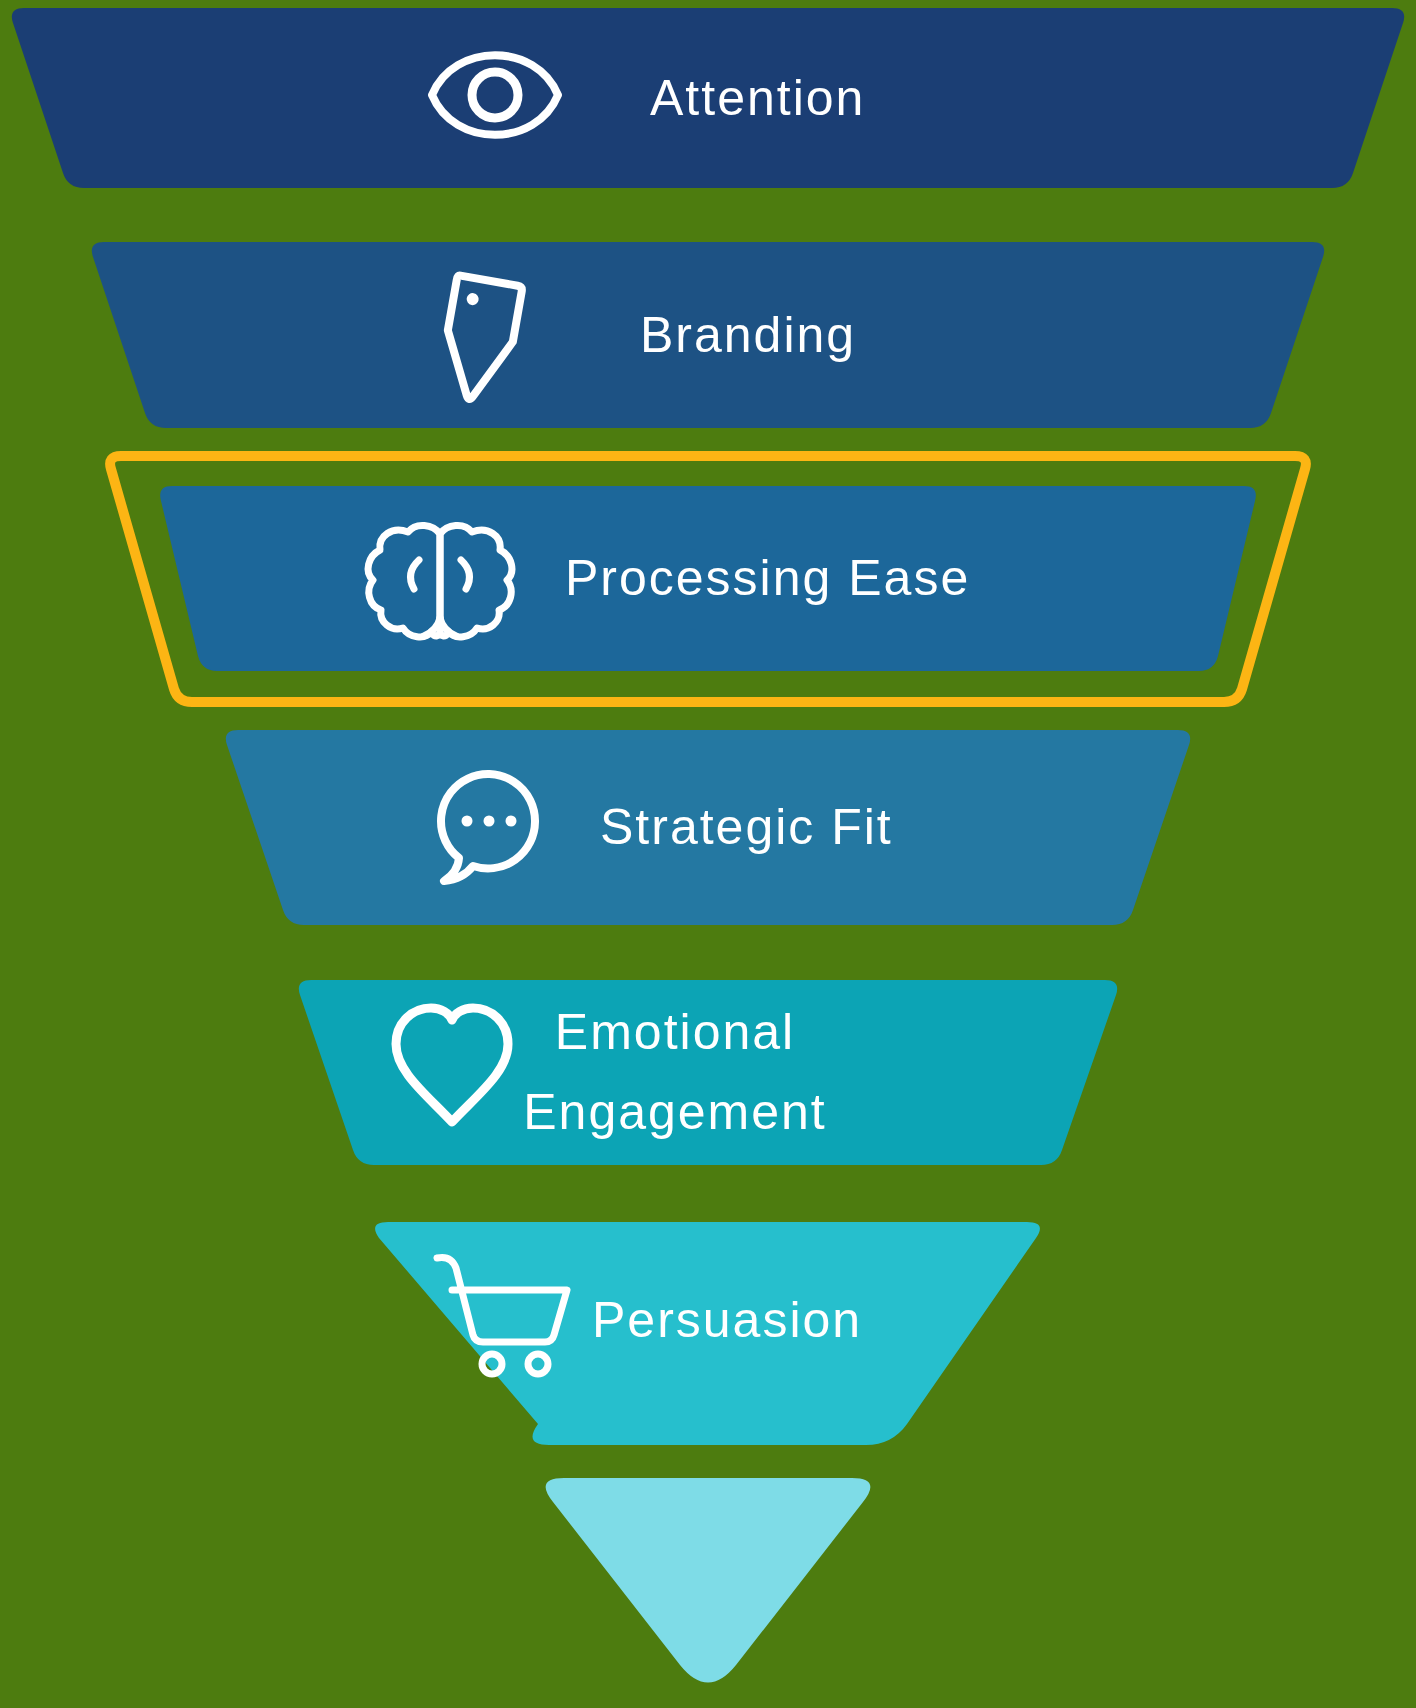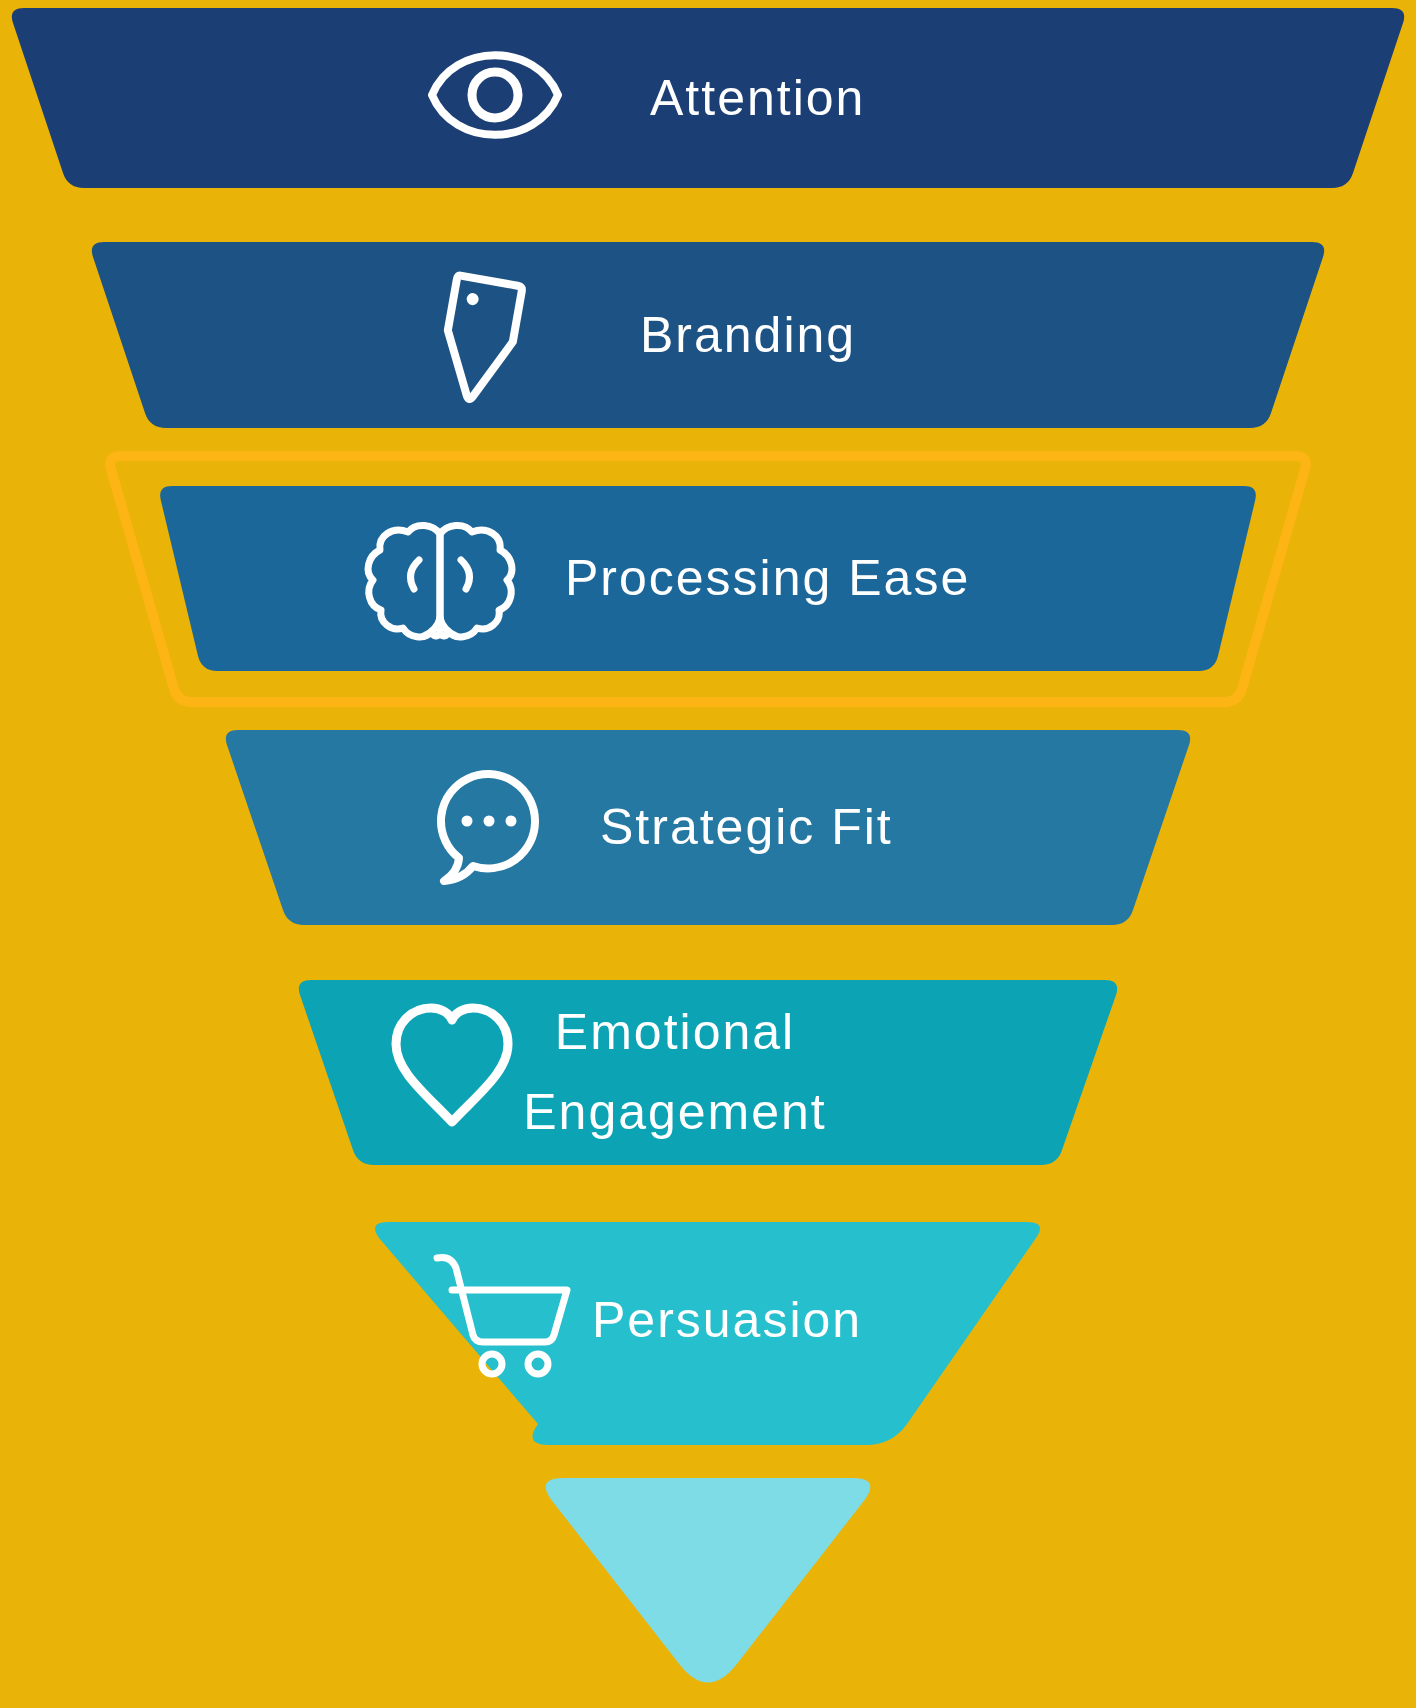--- a/index.html
+++ b/index.html
@@ -4,21 +4,21 @@
 <style>
   html, body {
     margin: 0;
     padding: 0;
     background: #000000;
   }
   .stage {
     position: relative;
     width: 1416px;
     height: 1708px;
-    background: #eab308;
+    background: #4d7c0f;
     overflow: hidden;
   }
   svg.funnel {
     display: block;
     width: 1416px;
     height: 1708px;
   }
   .band {
     stroke: none;
   }

